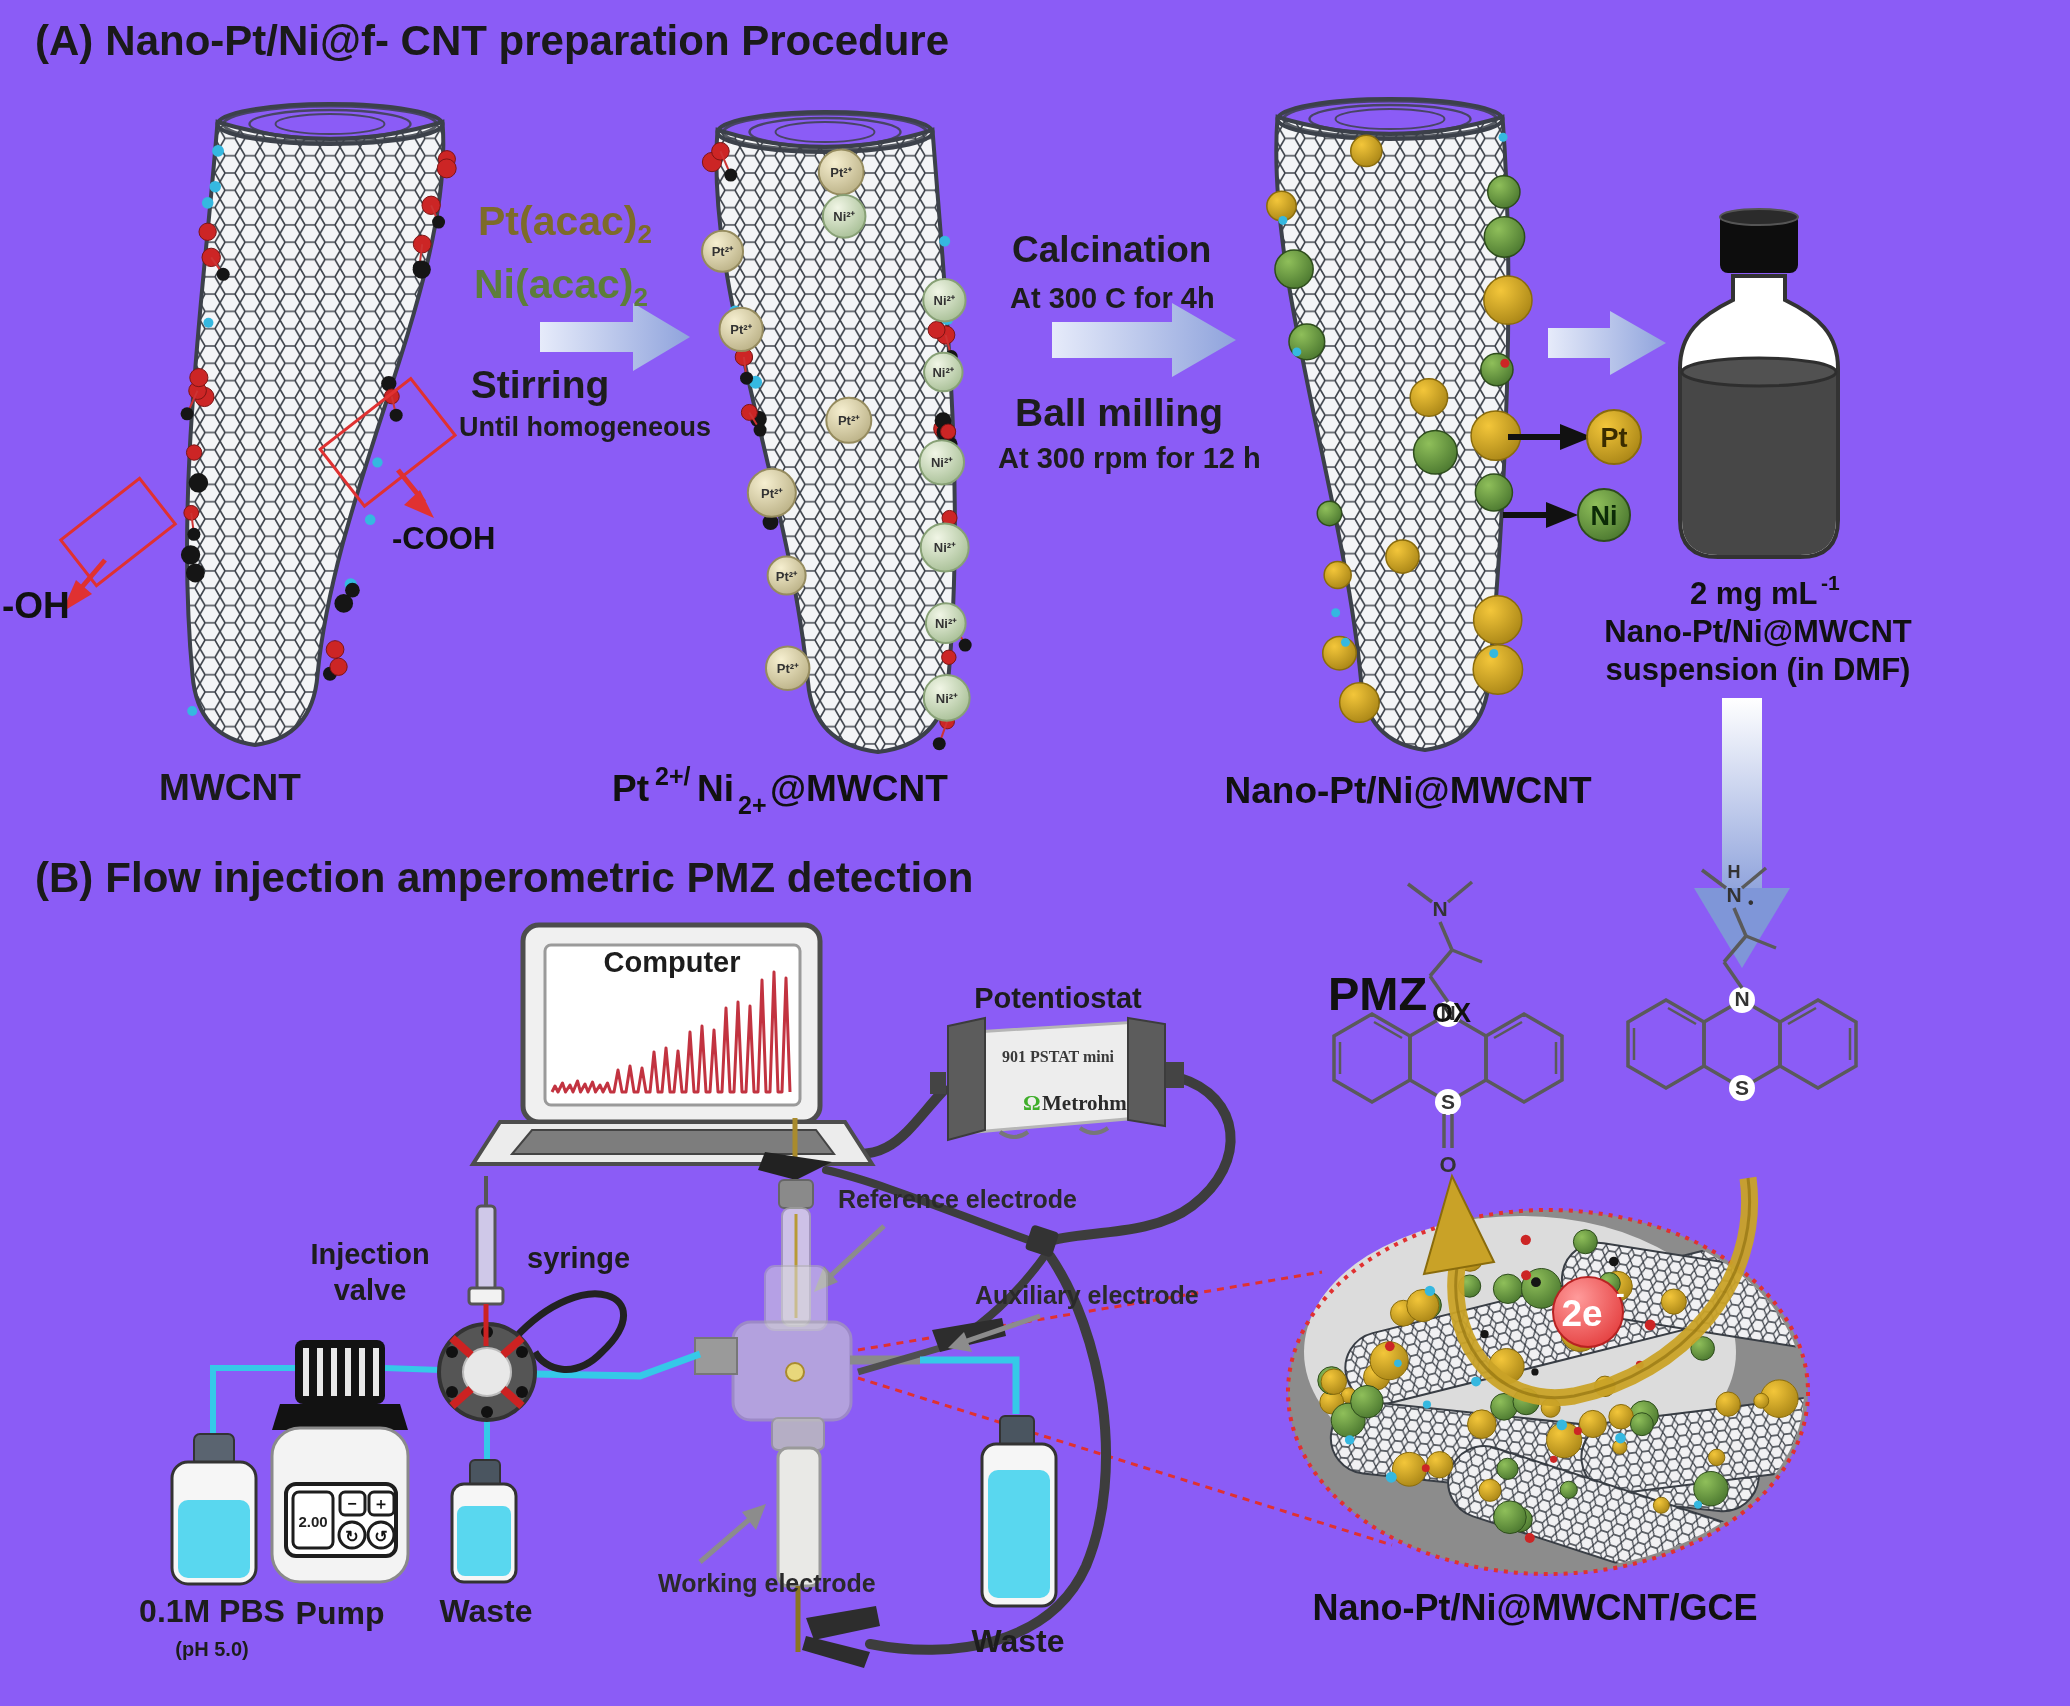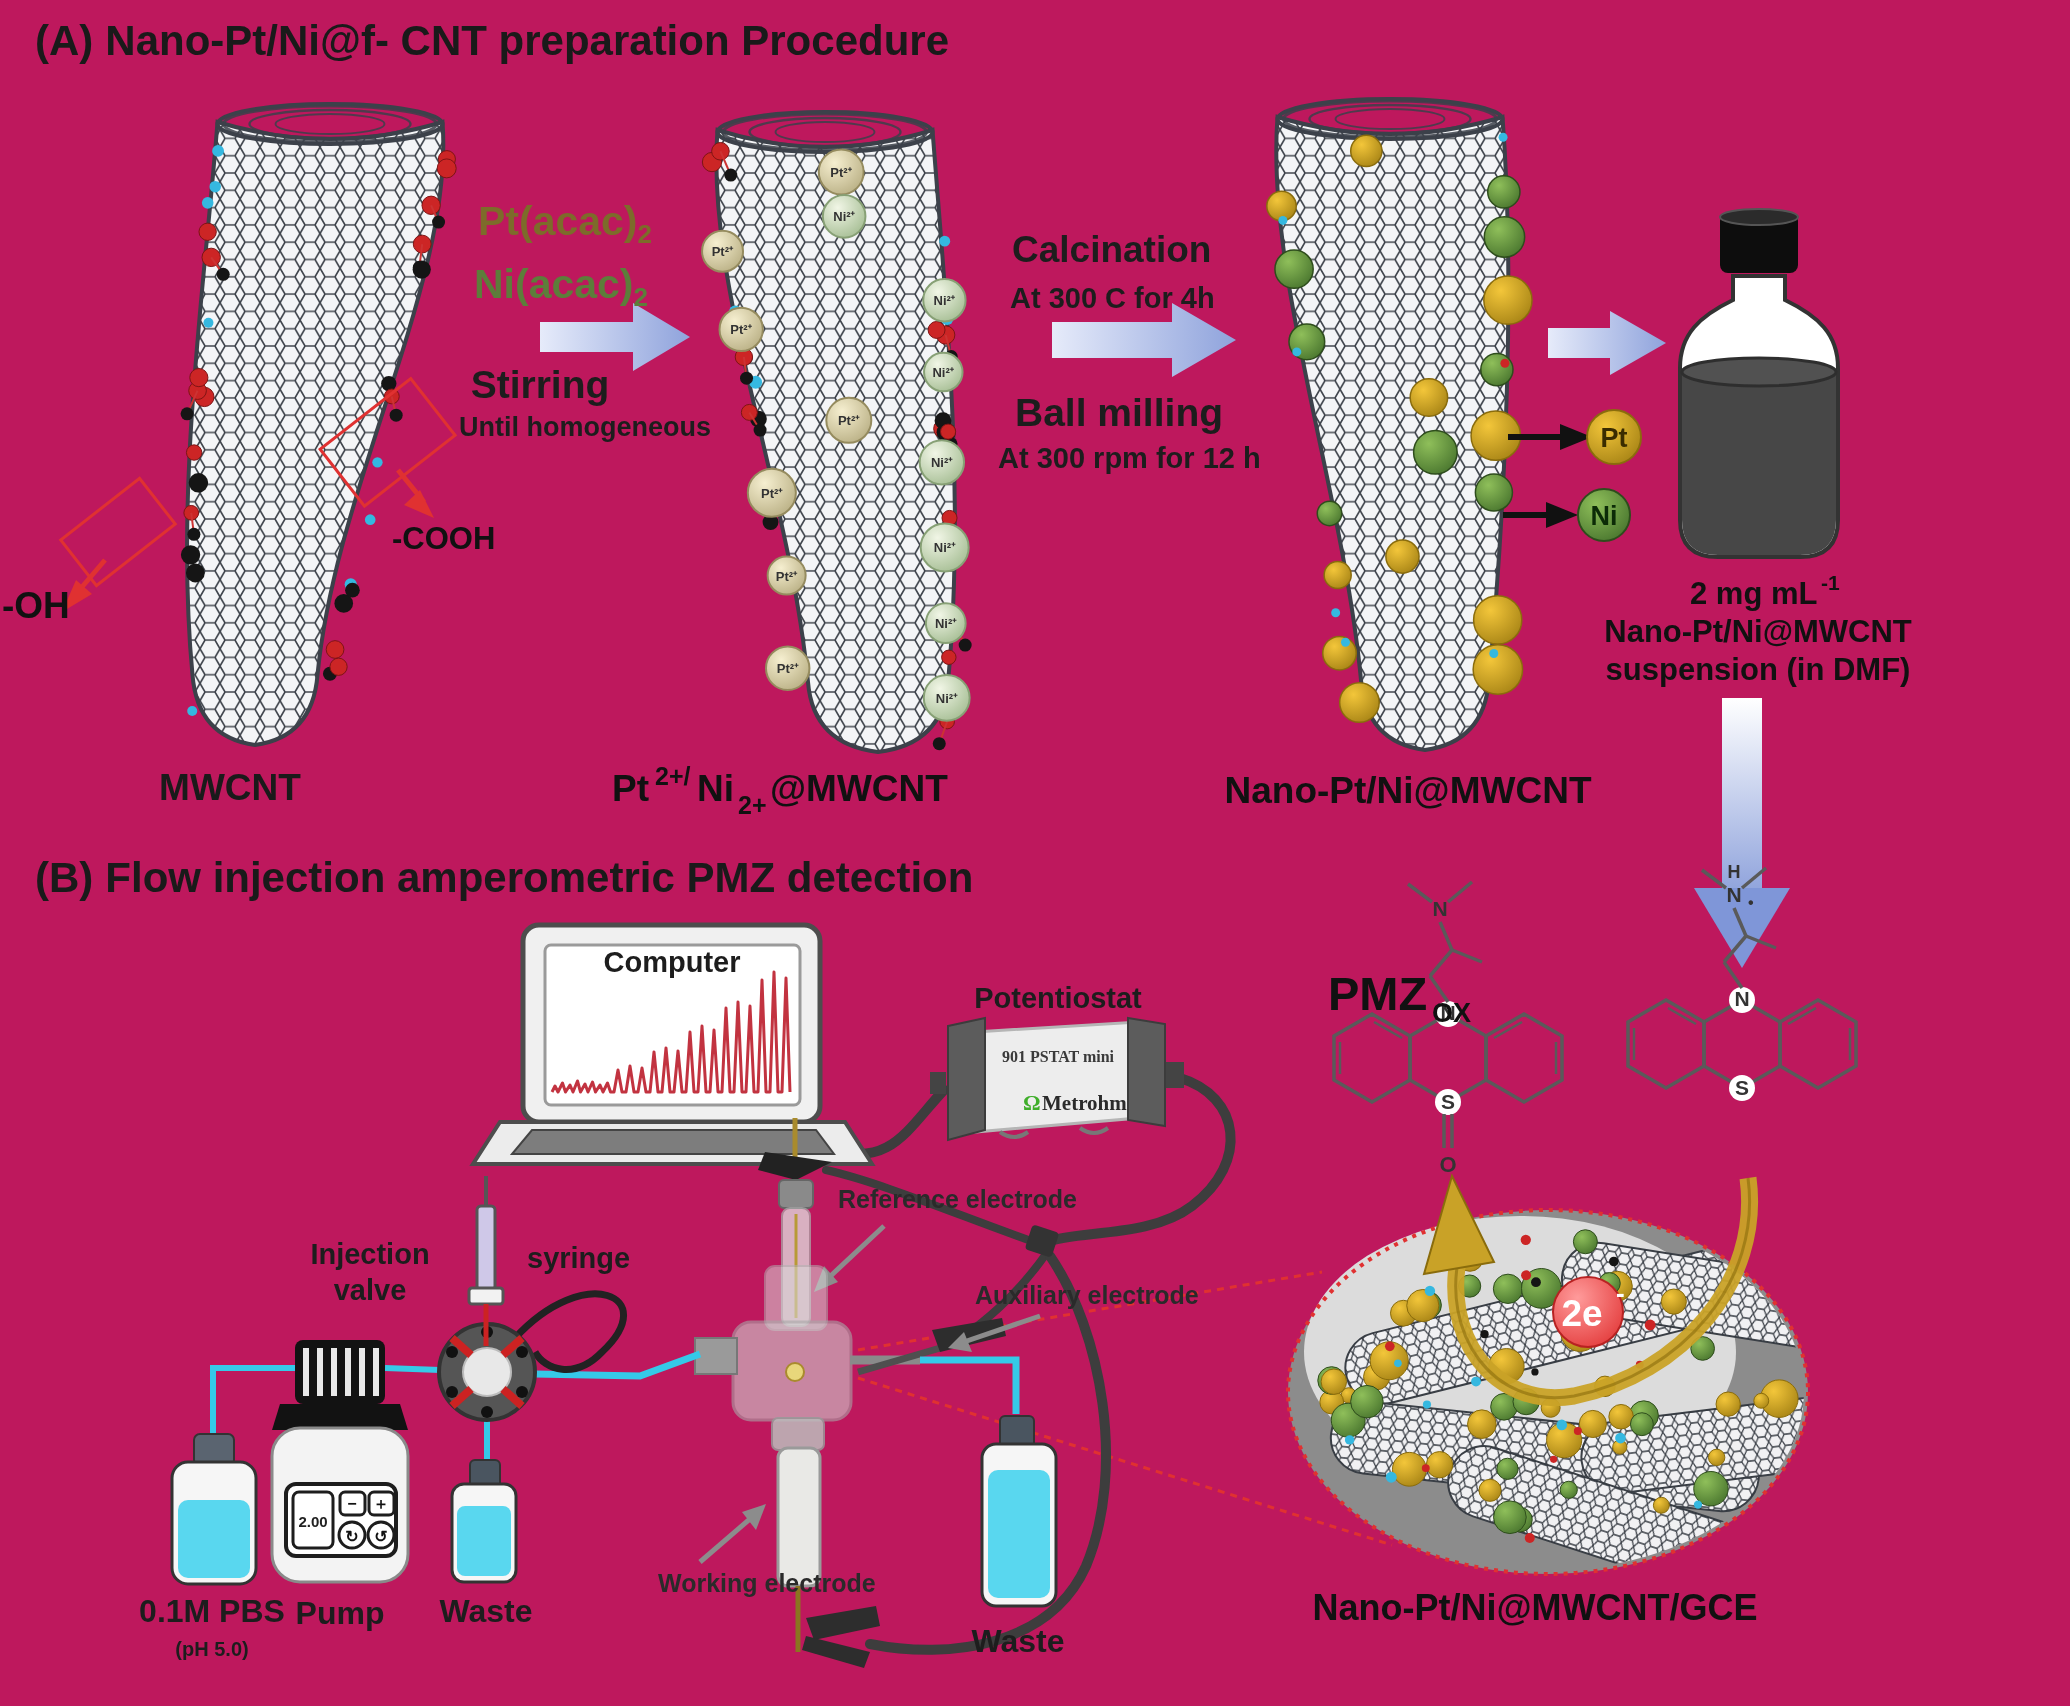--- a/index.html
+++ b/index.html
@@ -1,17 +1,17 @@
 <!DOCTYPE html>
 <html><head>
 <meta charset="utf-8">
 <style>
   html,body{margin:0;padding:0;background:#fff;}
   body{font-family:"Liberation Sans",sans-serif;}
-  #stage{position:relative;width:2070px;height:1706px;background:#be185d;overflow:hidden;}
+  #stage{position:relative;width:2070px;height:1706px;background:#8b5cf6;overflow:hidden;}
   svg text{font-family:"Liberation Sans",sans-serif;}
   .serif{font-family:"Liberation Serif",serif;}
 </style>
 </head>
 <body>
 
 <div id="stage">
 <svg id="fig" width="2070" height="1706" viewBox="0 0 2070 1706">
   <defs>
     <pattern id="hexp" width="20" height="17.3" patternUnits="userSpaceOnUse">

